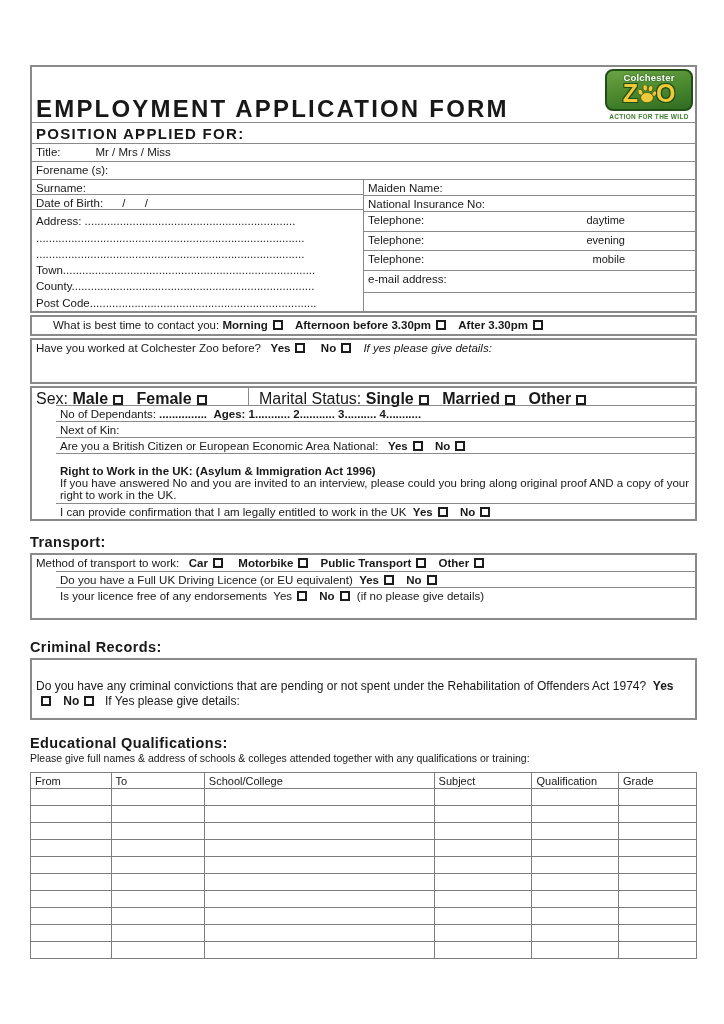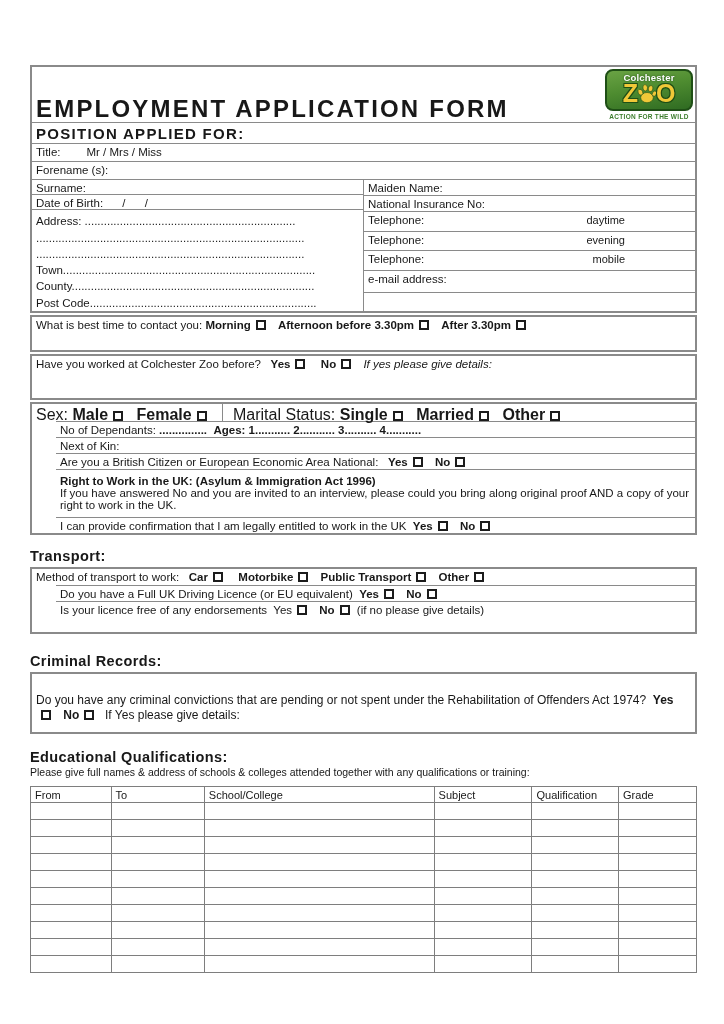--- a/index.html
+++ b/index.html
@@ -31,46 +31,46 @@
   .logo-zoo { display:flex; justify-content:center; align-items:center; margin-top:-3px; }
   .logo-zoo span {
     font-size:25px; font-weight:800; color:#f0c838; line-height:26px;
     text-shadow:1px 1px 0 #1f4f16, -1px 1px 0 #1f4f16, 1px -1px 0 #1f4f16, -1px -1px 0 #1f4f16;
   }
   .paw { margin:2px -1px 0; }
   .logo-tag { font-size:6.5px; font-weight:bold; color:#3c7d2c; margin-top:2px; letter-spacing:0.3px; white-space:nowrap; }
 
   .r-pos { height:21px; border-top:1px solid var(--ln); font-weight:bold; font-size:15px; letter-spacing:1.3px; padding:2px 4px 0; }
   .r-plain { height:18px; border-top:1px solid var(--ln); font-size:11.5px; padding:2px 4px 0; white-space:nowrap; overflow:hidden; }
-  .title-opts { margin-left:26px; }
+  .title-opts { margin-left:35px; }
   .pre { white-space:pre; }
 
   .twocol { display:flex; border-top:1px solid var(--ln); height:132px; }
   .col-l { width:332px; border-right:1px solid var(--ln); display:flex; flex-direction:column; }
   .col-r { flex:1; display:flex; flex-direction:column; }
   .cell { font-size:11.5px; padding:1.5px 4px 0; white-space:nowrap; overflow:hidden; }
   .h16 { height:16px; } .h19 { height:19px; } .h20 { height:20px; } .h22 { height:22px; }
   .bb { border-bottom:1px solid var(--ln); }
   .addr { flex:1; padding:3px 4px 0; font-size:11.5px; line-height:16.3px; }
   .addr div { white-space:nowrap; overflow:hidden; }
   .phone-cell { display:flex; justify-content:space-between; }
   .ptype { margin-right:66px; font-size:11px; }
   .fill { flex:1; }
 
   
-  .contact-box { margin-top:2px; height:37px; padding:2px 4px 0; font-size:11.5px; white-space:nowrap; overflow:hidden; }
+  .contact-box { margin-top:2px; height:21px; padding:2px 21px 0; font-size:11.5px; white-space:nowrap; overflow:hidden; }
   .worked-box { margin-top:2px; height:46px; padding:2px 4px 0; font-size:11.5px; }
 
   .stack { margin-top:2px; }
   .srow { font-size:11.5px; padding:1.5px 4px 0; height:16px; white-space:nowrap; overflow:hidden; }
   .bt { border-top:1px solid var(--ln);margin-left:24px; }
   .sexrow { display:flex; height:17px; padding:0; }
-  .sex-cell { width:191px; padding:1.5px 4px 0; border-right:1px solid var(--ln); white-space:nowrap; }
+  .sex-cell { width:217px; padding:1.5px 4px 0; border-right:1px solid var(--ln); white-space:nowrap; }
   .mar-cell { flex:1; padding:1.5px 10px 0; white-space:nowrap; }
-  .rtw { padding:5px 4px 2px; font-size:11.5px; min-height:48px; }
+  .rtw { padding:11px 4px 2px; font-size:11.5px; min-height:48px; }
   .rtw .rtw-head { font-weight:bold; }
 
   
   .sec-h { font-size:14.5px; font-weight:bold; letter-spacing:0.4px; }
   .h-transport { margin:13px 0 3px; }
   .h-criminal { margin:19px 0 3px; }
   .h-edu { margin:15px 0 1px; }
 
   .transport-box .trow { font-size:11.5px; padding:1.5px 4px 0; height:16px; white-space:nowrap; }
   .transport-box .trow-last { height:31px; }

